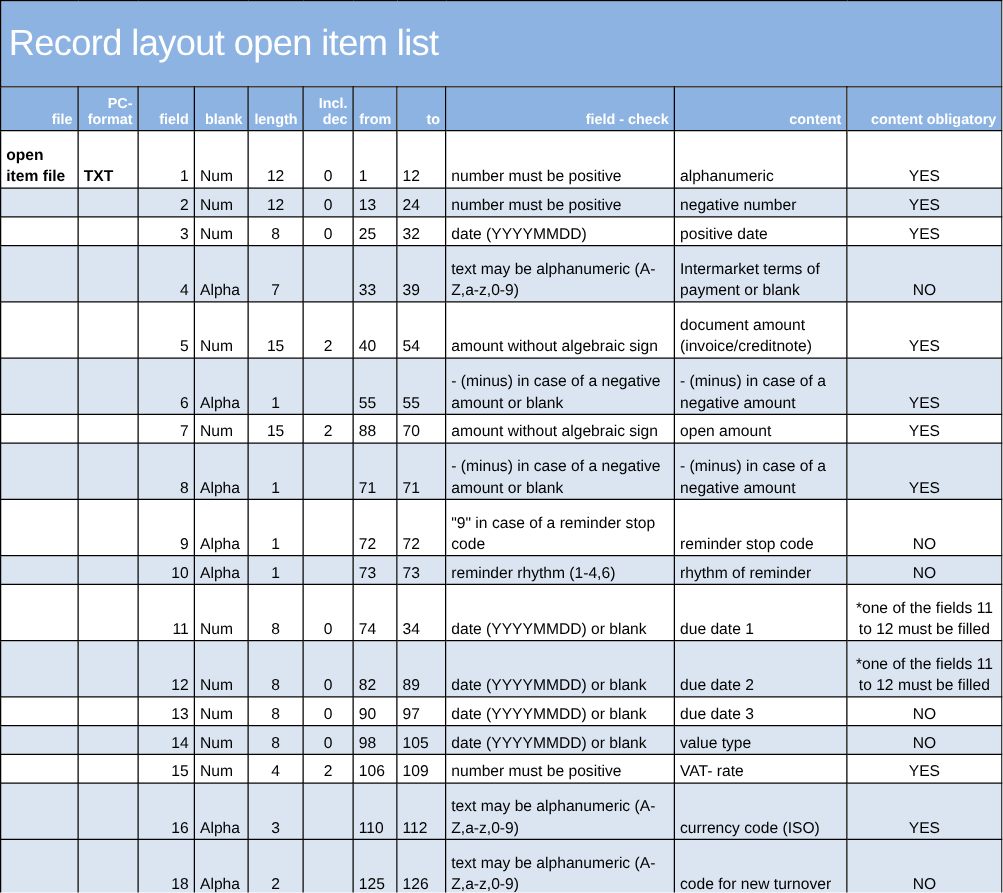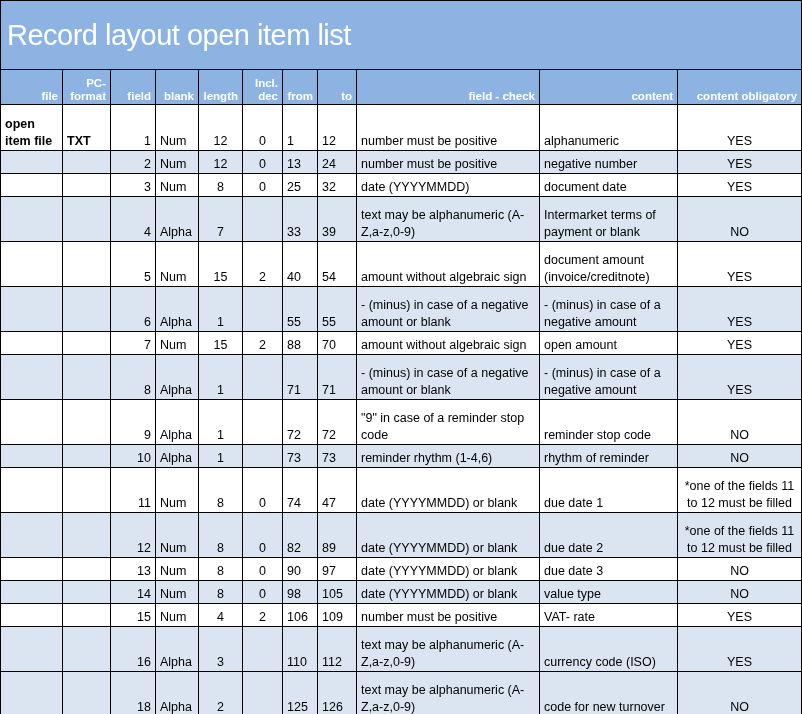--- a/index.html
+++ b/index.html
@@ -84,21 +84,21 @@
         <tr class="h1">
           <td class="b"></td>
           <td class="b"></td>
           <td class="r">3</td>
           <td>Num</td>
           <td class="c">8</td>
           <td class="c">0</td>
           <td>25</td>
           <td>32</td>
           <td>date (YYYYMMDD)</td>
-          <td>document date</td>
+          <td>positive date</td>
           <td class="c">YES</td>
         </tr>
         <tr class="h2 alt">
           <td class="b"></td>
           <td class="b"></td>
           <td class="r">4</td>
           <td>Alpha</td>
           <td class="c">7</td>
           <td class="c"></td>
           <td>33</td>
@@ -186,21 +186,21 @@
           <td class="c">NO</td>
         </tr>
         <tr class="h2">
           <td class="b"></td>
           <td class="b"></td>
           <td class="r">11</td>
           <td>Num</td>
           <td class="c">8</td>
           <td class="c">0</td>
           <td>74</td>
-          <td>47</td>
+          <td>34</td>
           <td>date (YYYYMMDD)  or blank</td>
           <td>due date 1</td>
           <td class="c">*one of the fields 11 to 12 must be filled</td>
         </tr>
         <tr class="h2 alt">
           <td class="b"></td>
           <td class="b"></td>
           <td class="r">12</td>
           <td>Num</td>
           <td class="c">8</td>

